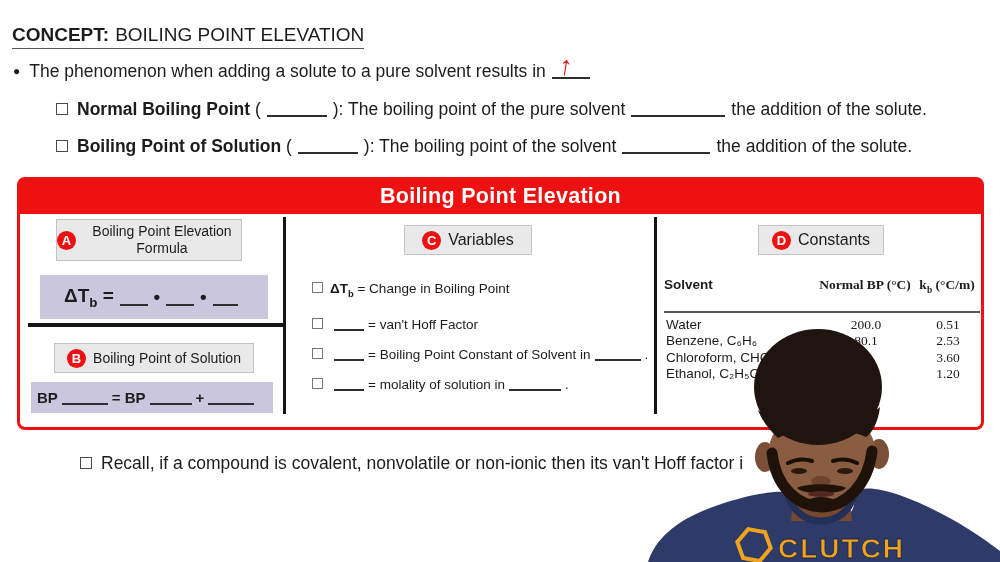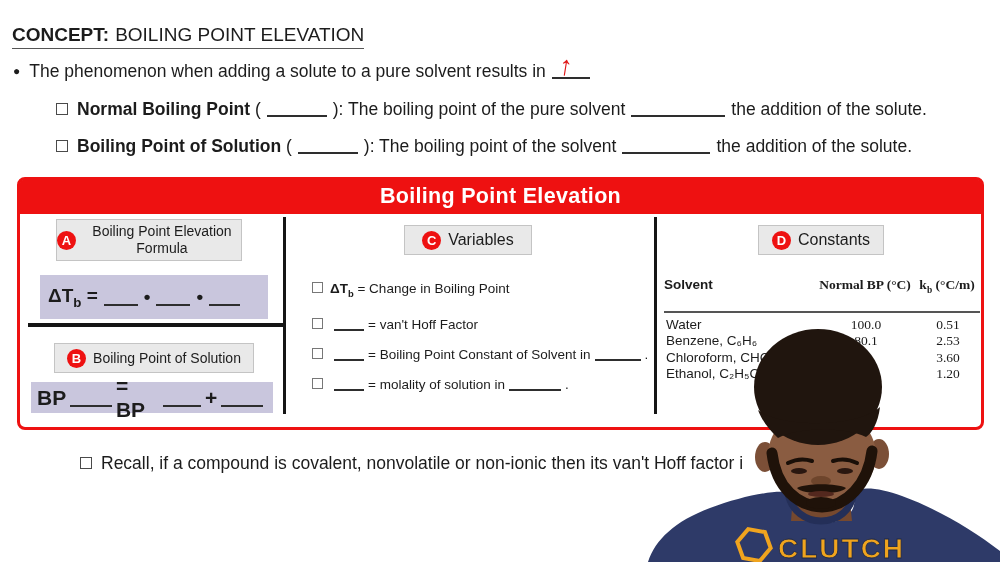--- a/index.html
+++ b/index.html
@@ -42,22 +42,22 @@
               display:flex; align-items:center; justify-content:center; gap:7px; box-sizing:border-box; }
   .badge { min-width:19px; height:19px; border-radius:50%; background:#ee1111; color:#fff;
            font-weight:bold; font-size:13px; display:inline-flex; align-items:center; justify-content:center; flex:0 0 19px; }
   .la { left:36px; top:39px; width:186px; height:42px; font-size:14px; }
   .la .ltxt { text-align:center; line-height:1.25; }
   .lb { left:34px; top:163px; width:200px; height:30px; font-size:14px; }
   .lc { left:384px; top:45px; width:128px; height:30px; font-size:16px; }
   .ld { left:738px; top:45px; width:126px; height:30px; font-size:16px; }
 
   .fbox { position:absolute; background:#c9c6dd; display:flex; align-items:center; box-sizing:border-box; }
-  .fa { left:20px; top:95px; width:228px; height:44px; font-size:19px; padding:0 8px; }
-  .fb { left:11px; top:202px; width:242px; height:31px; font-size:21px; padding:0 6px; }
+  .fa { left:20px; top:95px; width:228px; height:44px; font-size:19px; padding:0 24px; }
+  .fb { left:11px; top:202px; width:242px; height:31px; font-size:15px; padding:0 6px; }
 
   .vitem { position:absolute; left:292px; font-size:13.5px; white-space:nowrap; }
   .v1 { top:101px; } .v2 { top:137px; } .v3 { top:167px; } .v4 { top:197px; }
   .vitem .bl { margin:0 4px; }
 
   .dtable { position:absolute; left:644px; top:97px; width:316px; font-size:13.5px;
             display:grid; grid-template-columns:152px 98px 66px; }
   .dtable .th { font-weight:bold; border-bottom:2px solid #555; padding-bottom:16px; margin-bottom:4px; }
   .dtable .c2, .dtable .c3 { text-align:center;font-family:Liberation Serif, serif; }
   .dtable .td { line-height:16.5px; padding-left:2px; }
@@ -144,21 +144,21 @@
     <div class="labelbox ld">
       <span class="badge">D</span>
       <span class="ltxt">Constants</span>
     </div>
     <div class="dtable">
       <div class="th c1">Solvent</div>
       <div class="th c2">Normal BP (°C)</div>
       <div class="th c3"><span>k</span><sub>b</sub><span> (°C/m)</span></div>
 
       <div class="td c1">Water</div>
-      <div class="td c2">100.0</div>
+      <div class="td c2">200.0</div>
       <div class="td c3">0.51</div>
 
       <div class="td c1">Benzene, C₆H₆</div>
       <div class="td c2">80.1</div>
       <div class="td c3">2.53</div>
 
       <div class="td c1">Chloroform, CHCl₃</div>
       <div class="td c2"></div>
       <div class="td c3">3.60</div>
 

